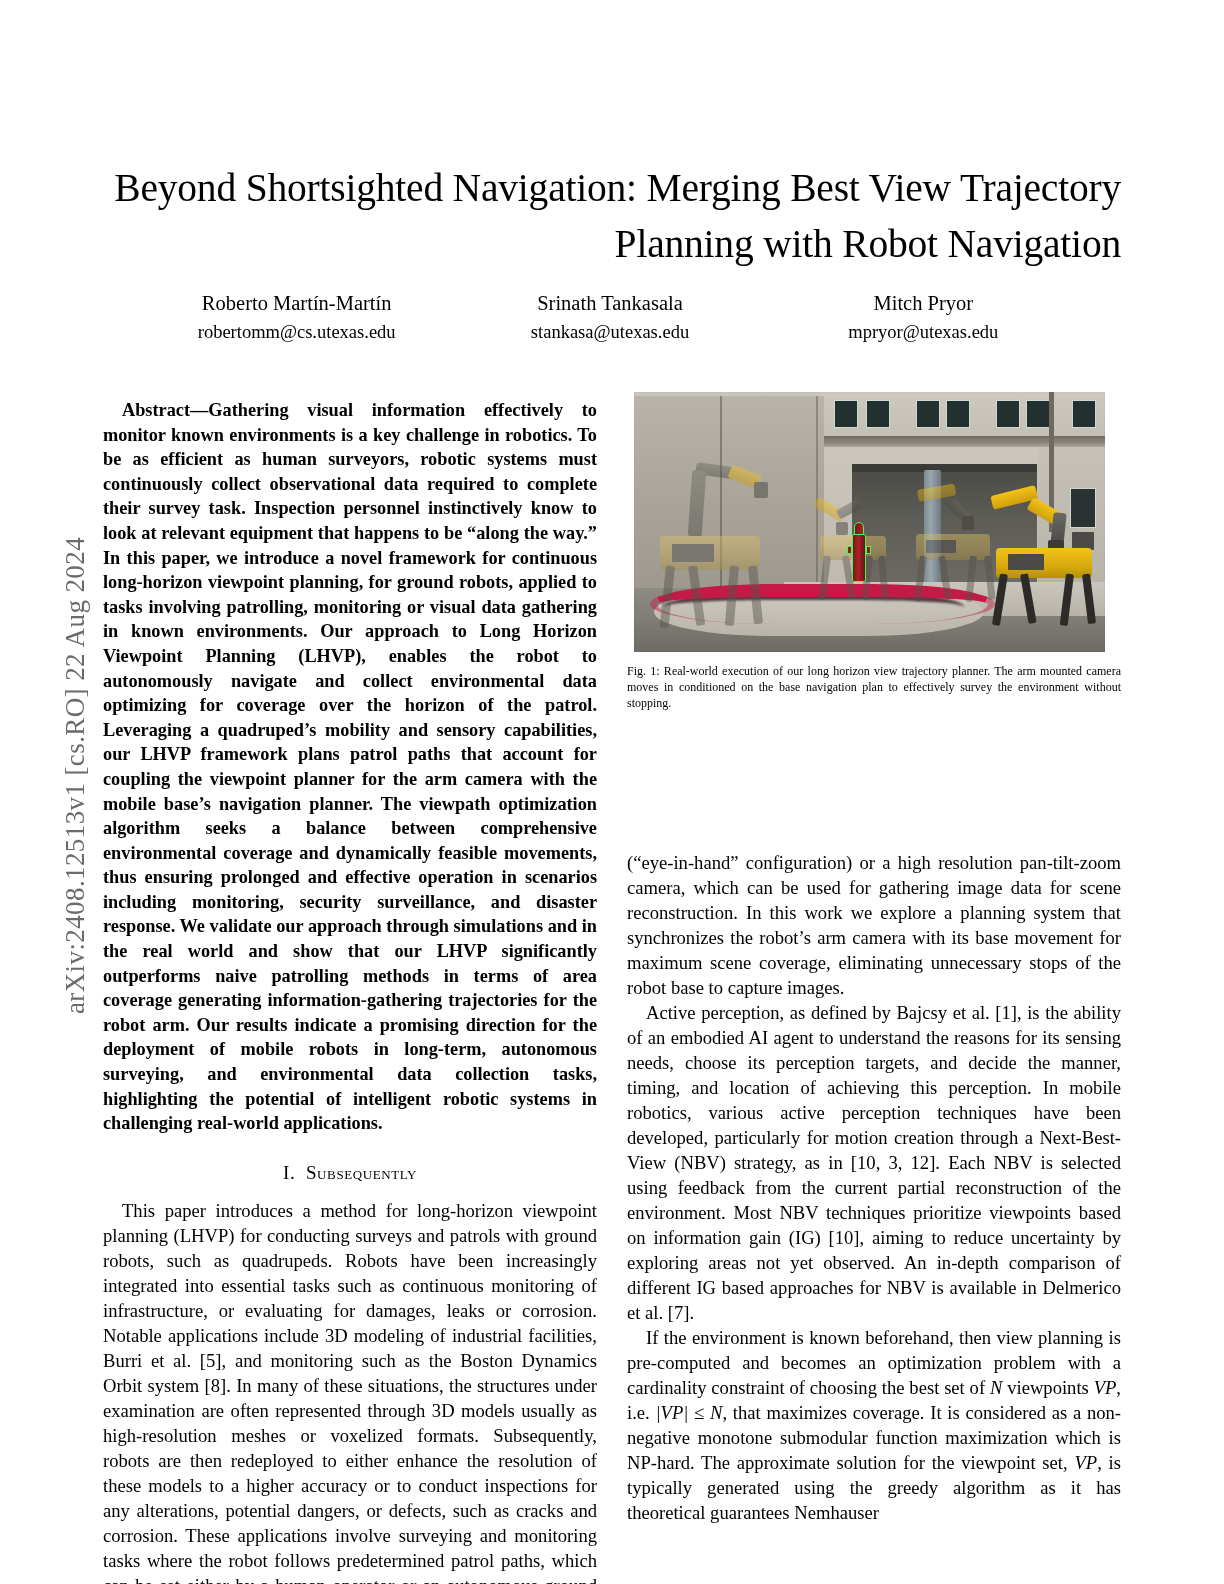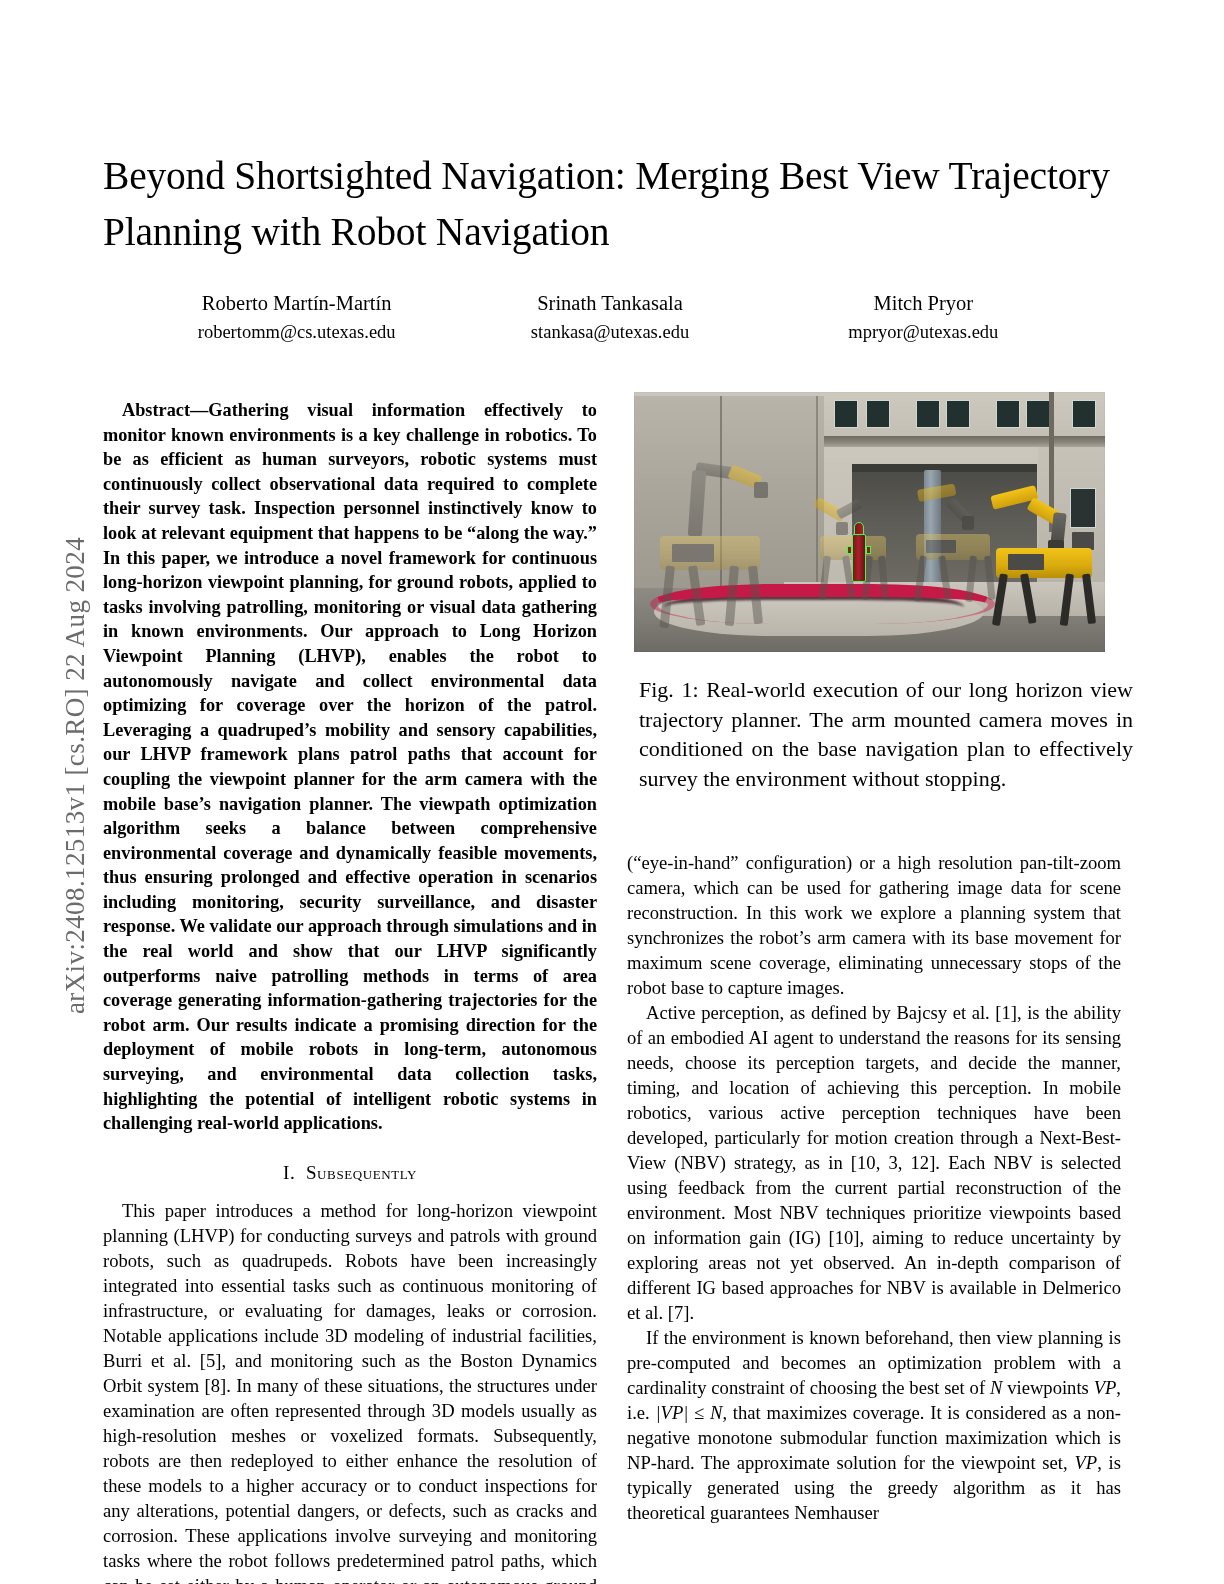--- a/index.html
+++ b/index.html
@@ -29,23 +29,23 @@
     font-size: 27px;
     letter-spacing: 0.4px;
     color: #6b6b6b;
     white-space: nowrap;
   }
 
   
   #title-block {
     position: absolute;
     left: 103px;
-    top: 148px;
+    top: 160px;
     width: 1018px;
-    text-align: left;
+    text-align: right;
   }
   #paper-title {
     font-size: 39.5px;
     line-height: 1.42;
     font-weight: normal;
     letter-spacing: -0.2px;
     margin: 0;
   }
 
   
@@ -130,24 +130,24 @@
     width: 471px;
     height: 260px;
     overflow: hidden;
     background: #9a9a94;
   }
   #fig-caption {
     position: absolute;
     left: 627px;
     top: 663px;
     width: 494px;
-    font-size: 22px;
+    font-size: 12px;
     line-height: 1.345;
     text-align: justify;
-    margin: 12px;
+    margin: 0;
   }
 
   
   .ph { position: absolute; }
 
   
   #ph-sky {
     left: 0; top: 0; width: 471px; height: 60px;
     background: linear-gradient(180deg,#c9c6bd 0%, #b9b6ad 100%);
   }

